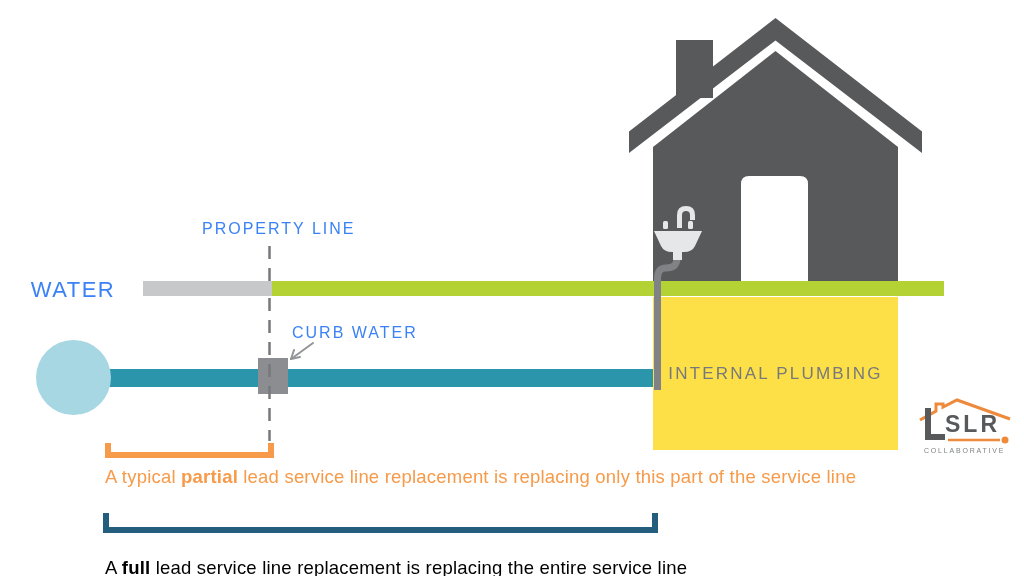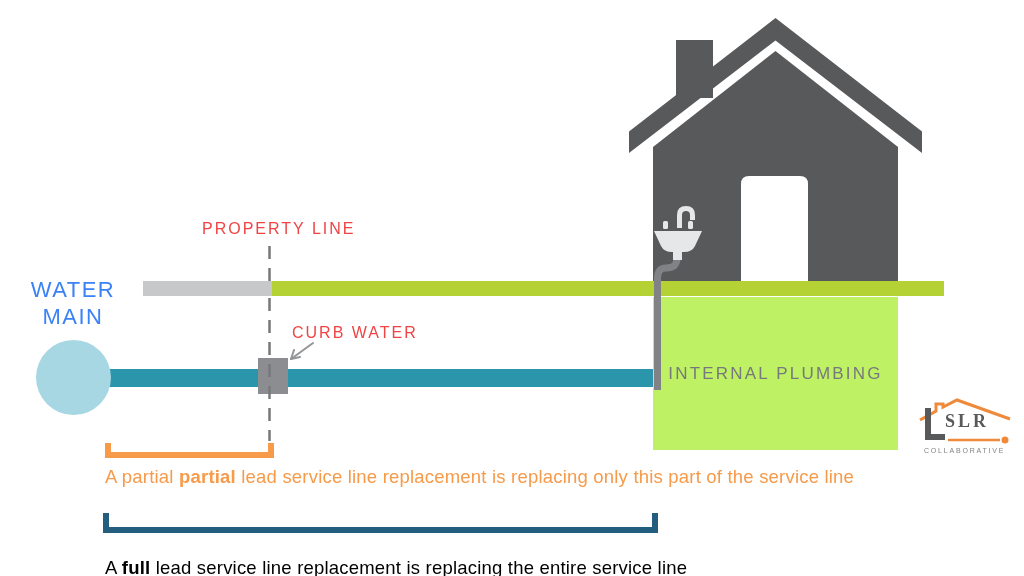--- a/index.html
+++ b/index.html
@@ -9,42 +9,42 @@
   }
   .abs{position:absolute;}
 
   
   .street-strip{left:143px;top:281px;width:129px;height:15px;background:#c7c8ca;}
   .ground-strip{left:272px;top:281px;width:672px;height:15px;background:#b4d234;}
 
   
   .service-pipe{left:73px;top:369px;width:584px;height:18px;background:#2b95ab;}
   .water-main-circle{left:36px;top:340px;width:75px;height:75px;border-radius:50%;background:#a6d7e3;}
-  .plumbing-box{left:653px;top:297px;width:245px;height:153px;background:#bef264;
+  .plumbing-box{left:653px;top:297px;width:245px;height:153px;background:#fde047;
     display:flex;align-items:center;justify-content:center;}
 
   
   .overlay{left:0;top:0;width:1024px;height:576px;pointer-events:none;}
 
   
-  .cap-label{color:#ef4444;font-size:16px;letter-spacing:2px;white-space:nowrap;}
+  .cap-label{color:#3b82f6;font-size:16px;letter-spacing:2px;white-space:nowrap;}
   .water-main-label{left:13px;top:276px;width:120px;text-align:center;
     color:#3b82f6;font-size:22px;line-height:27px;letter-spacing:1.5px;font-weight:400;}
   .property-line-label{left:202px;top:220px;}
   .curb-stop-label{left:292px;top:324px;}
   .service-line-label{left:326px;top:399px;color:#2d97b2;font-size:21px;letter-spacing:2.5px;white-space:nowrap;}
   .plumbing-label{color:#77787b;font-size:17px;letter-spacing:2.2px;white-space:nowrap;}
 
   .sentence{font-size:18.5px;letter-spacing:0.2px;white-space:nowrap;}
   .sentence b{font-weight:700;text-align:right;}
   .partial-sentence{left:105px;top:466px;color:#f79a49;}
   .full-sentence{left:105px;top:545px;color:#000000;margin-top:12px;}
 
   
-  .logo-name{left:945px;top:411px;color:#58595b;font-size:18px;font-weight:700;letter-spacing:3px;font-family:Liberation Serif, serif;}
+  .logo-name{left:945px;top:411px;color:#58595b;font-size:23px;font-weight:700;letter-spacing:3px;}
   .logo-subtitle{left:924px;top:447px;color:#808285;font-size:7px;letter-spacing:1.8px;}
 </style>
 </head>
 <body>
 
 <div class="canvas">
 
   <div class="abs street-strip"></div>
   <div class="abs ground-strip"></div>
 
@@ -94,30 +94,29 @@
     <g>
       <path d="M920,420 L936,411 L936,404 L943,404 L943,407 L957,400 L1010,419" fill="none" stroke="#ee8a3c" stroke-width="3" stroke-linejoin="miter"></path>
       <path d="M928,408 L928,437 L945,437" fill="none" stroke="#58595b" stroke-width="6"></path>
       <line x1="948" y1="440" x2="1000" y2="440" stroke="#ee8a3c" stroke-width="2.5"></line>
       <circle cx="1005" cy="440" r="3.5" fill="#ee8a3c"></circle>
     </g>
   </svg>
 
   <div class="abs water-main-label">
     <div>WATER</div>
-    <div>MAIN</div>
   </div>
 
   <div class="abs cap-label property-line-label">PROPERTY LINE</div>
 
   <div class="abs cap-label curb-stop-label">CURB WATER</div>
 
 
   <div class="abs sentence partial-sentence">
-    <span>A partial </span><b>partial</b><span> lead service line replacement is replacing only this part of the service line</span>
+    <span>A typical </span><b>partial</b><span> lead service line replacement is replacing only this part of the service line</span>
   </div>
 
   <div class="abs sentence full-sentence">
     <span>A </span><b>full</b><span> lead service line replacement is replacing the entire service line</span>
   </div>
 
   <div class="abs logo-name">SLR</div>
   <div class="abs logo-subtitle">COLLABORATIVE</div>
 
 </div>

